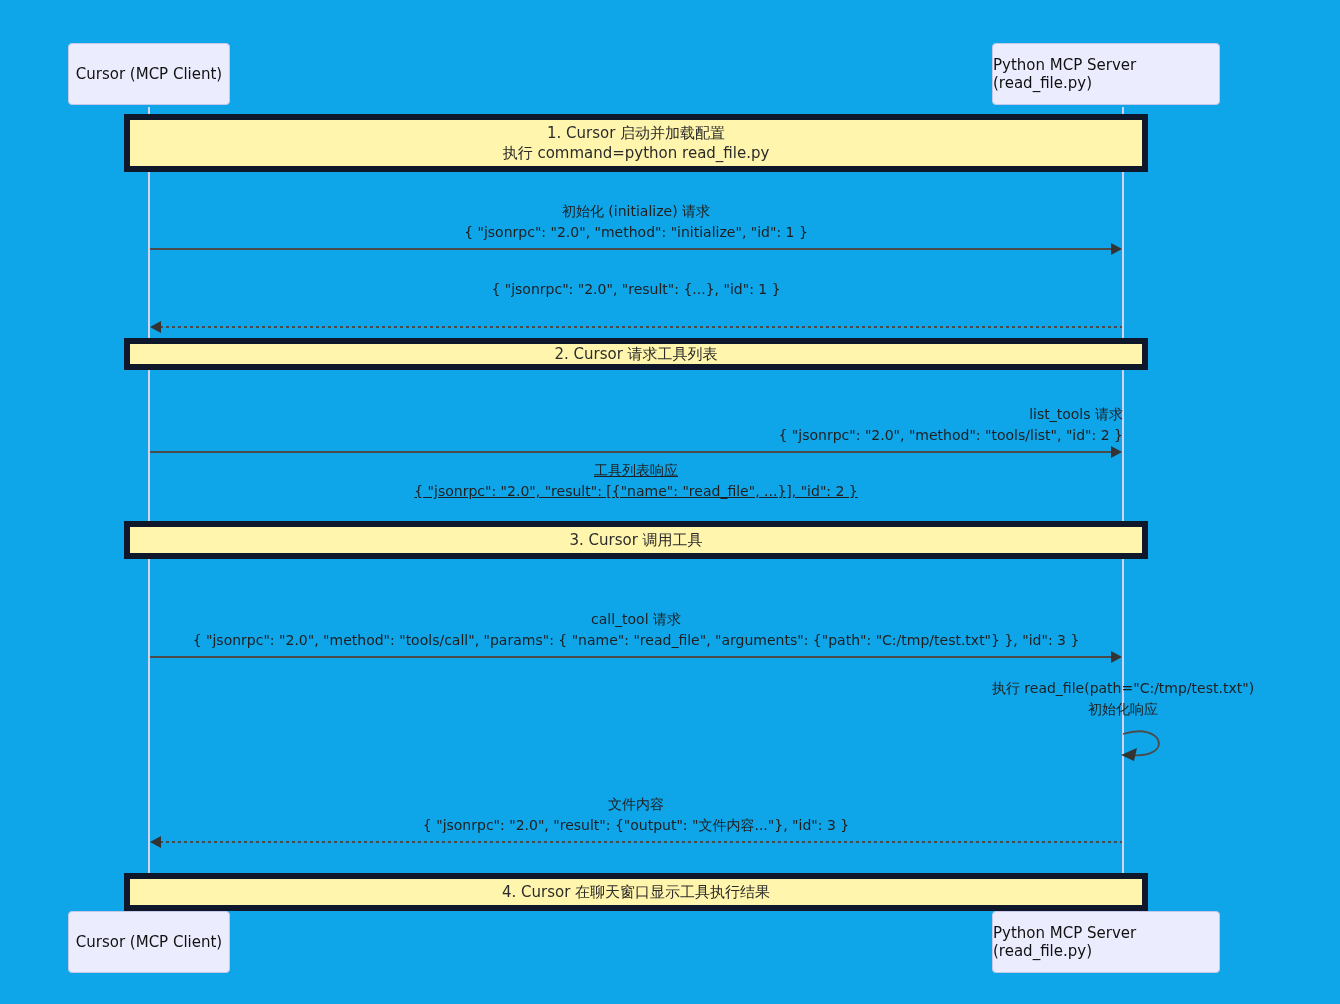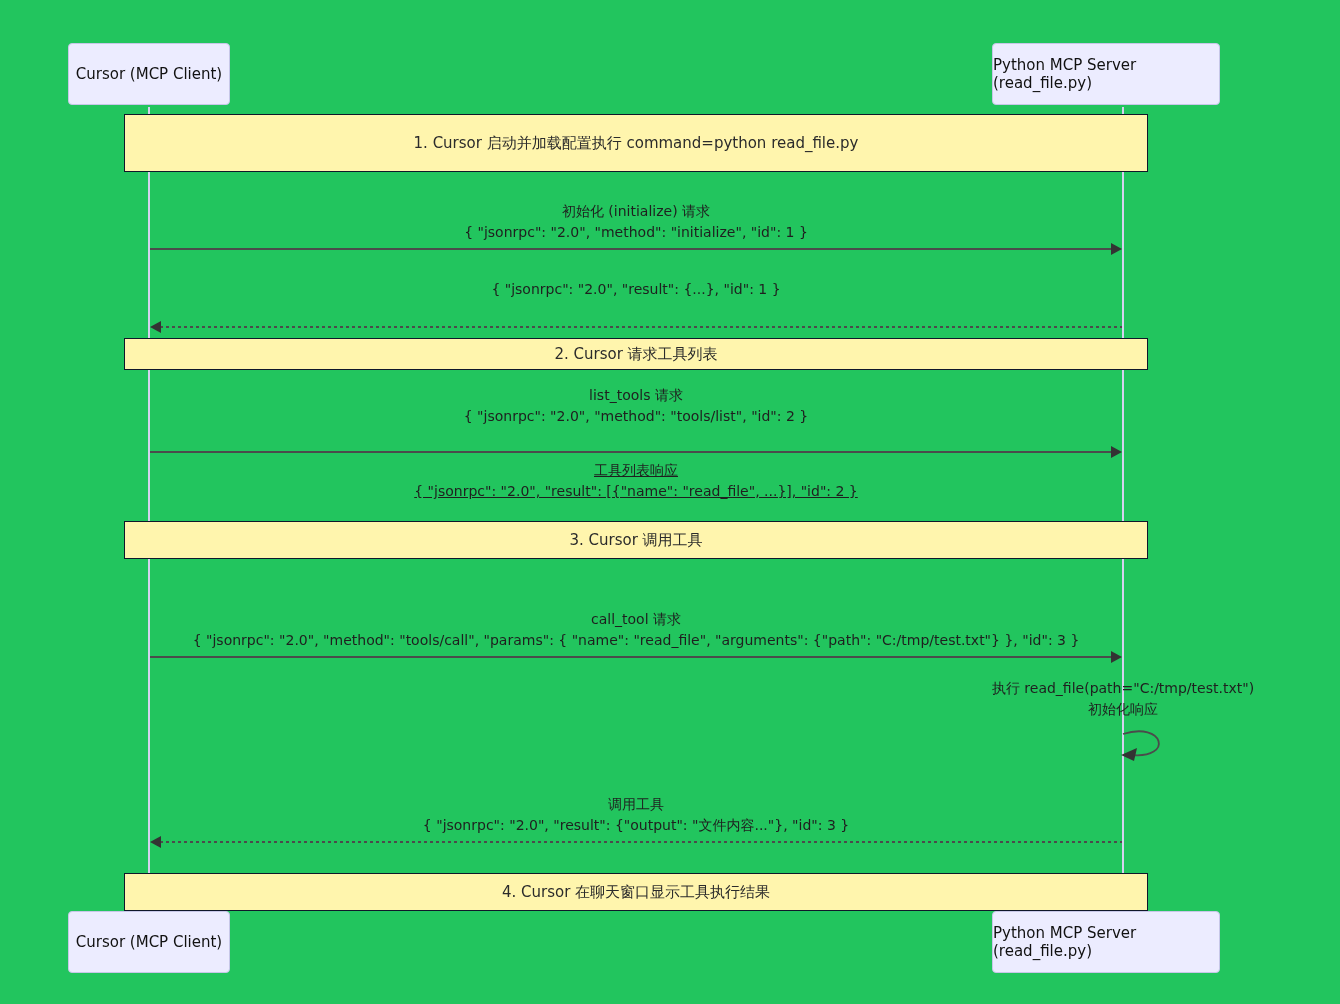--- a/index.html
+++ b/index.html
@@ -1,19 +1,19 @@
 <!DOCTYPE html>
 <html><head>
 <meta charset="utf-8">
 <style>
   html,body{margin:0;padding:0;background:#ffffff;}
   .diagram{
     position:relative;
     width:1340px;height:1004px;
-    background:#22c55e;
+    background:#0ea5e9;
     font-family:"DejaVu Sans","Liberation Sans",sans-serif;
     color:#1a1a1a;
     overflow:hidden;
   }
   
   .lifeline{
     position:absolute;top:107px;height:804px;width:2px;
     background:#d6d2ee;z-index:0;
   }
   .lifeline.left{left:148px;}
@@ -25,37 +25,37 @@
     display:flex;align-items:center;justify-content:center;
     font-size:15px;color:#111;z-index:3;box-sizing:border-box;
   }
   .actor.a-left{left:68px;width:162px;}
   .actor.a-right{left:992px;width:228px;}
   .actor.top{top:43px;}
   .actor.bottom{top:911px;}
   
   .note{
     position:absolute;left:124px;width:1024px;
-    background:#FFF5AD;border:1px solid #0f172a;
-    display:flex;flex-direction:row;align-items:center;justify-content:center;
+    background:#FFF5AD;border:6px solid #0f172a;
+    display:flex;flex-direction:column;align-items:center;justify-content:center;
     font-size:15px;color:#2b2b2b;line-height:20px;z-index:2;box-sizing:border-box;
   }
   .note.n1{top:114px;height:58px;}
   .note.n2{top:338px;height:32px;}
   .note.n3{top:521px;height:38px;}
   .note.n4{top:873px;height:38px;}
   
   .msg-label{
     position:absolute;left:149px;width:974px;
     text-align:center;font-size:14px;line-height:21px;
     white-space:nowrap;z-index:1;color:#1f1f1f;
   }
   .m1-label{top:201px;}
   .m2-label{top:279px;}
-  .m3-label{top:385px;}
+  .m3-label{top:404px;text-align:right;}
   .m4-label{top:460px;text-decoration:underline;}
   .m5-label{top:609px;}
   .m6-label{top:794px;}
   
   .arrow{position:absolute;height:2px;z-index:1;}
   .arrow.solid{left:150px;width:962px;background:#4b4b4b;}
   .arrow.dashed{
     left:160px;width:962px;
     background:repeating-linear-gradient(to right,#4b4b4b 0 3px,transparent 3px 6px);
   }
@@ -154,21 +154,21 @@
   <div class="self-label">
     <div>执行 read_file(path="C:/tmp/test.txt")</div>
     <div>初始化响应</div>
   </div>
   <svg class="self-loop" width="58" height="40" viewBox="0 0 58 40">
     <path d="M 3 8 C 44 -5, 54 33, 11 29" fill="none" stroke="#4b4b4b" stroke-width="1.8"></path>
     <polygon points="1,29 17,22 14,35" fill="#333"></polygon>
   </svg>
 
   <div class="msg-label m6-label">
-    <div>调用工具</div>
+    <div>文件内容</div>
     <div>{ "jsonrpc": "2.0", "result": {"output": "文件内容..."}, "id": 3 }</div>
   </div>
   <div class="arrow dashed m6-arrow">
     <span class="head head-left"></span>
   </div>
 
   <div class="note n4">
     <div>4. Cursor 在聊天窗口显示工具执行结果</div>
   </div>
 

